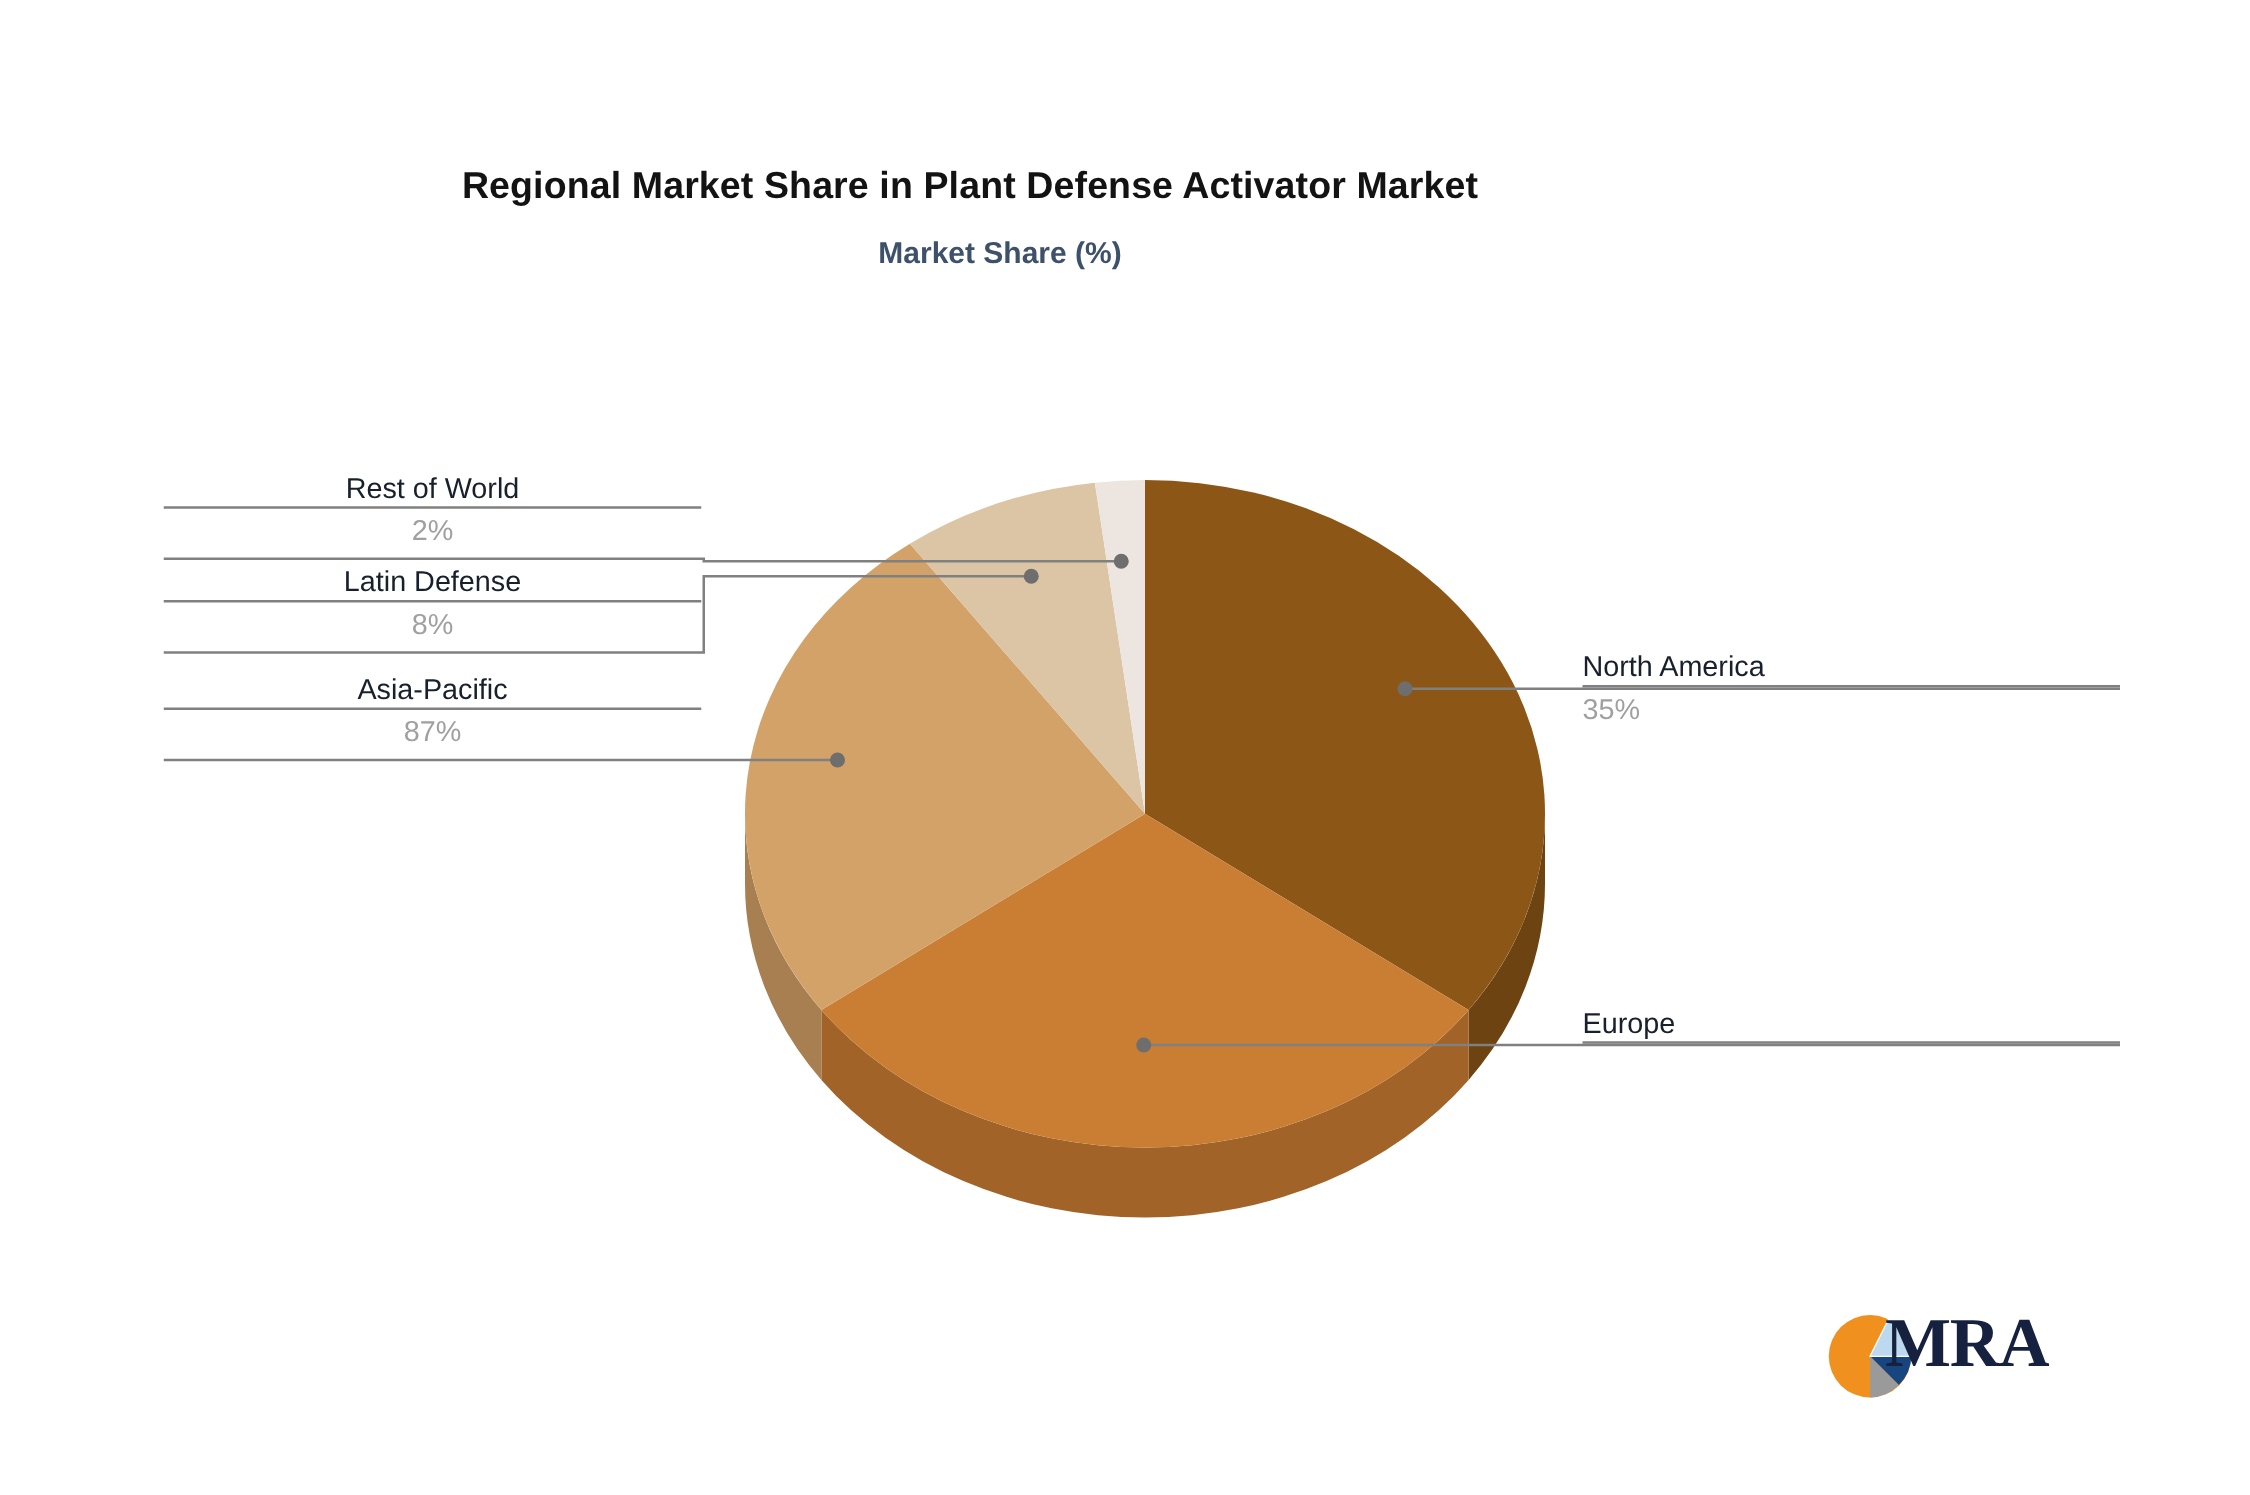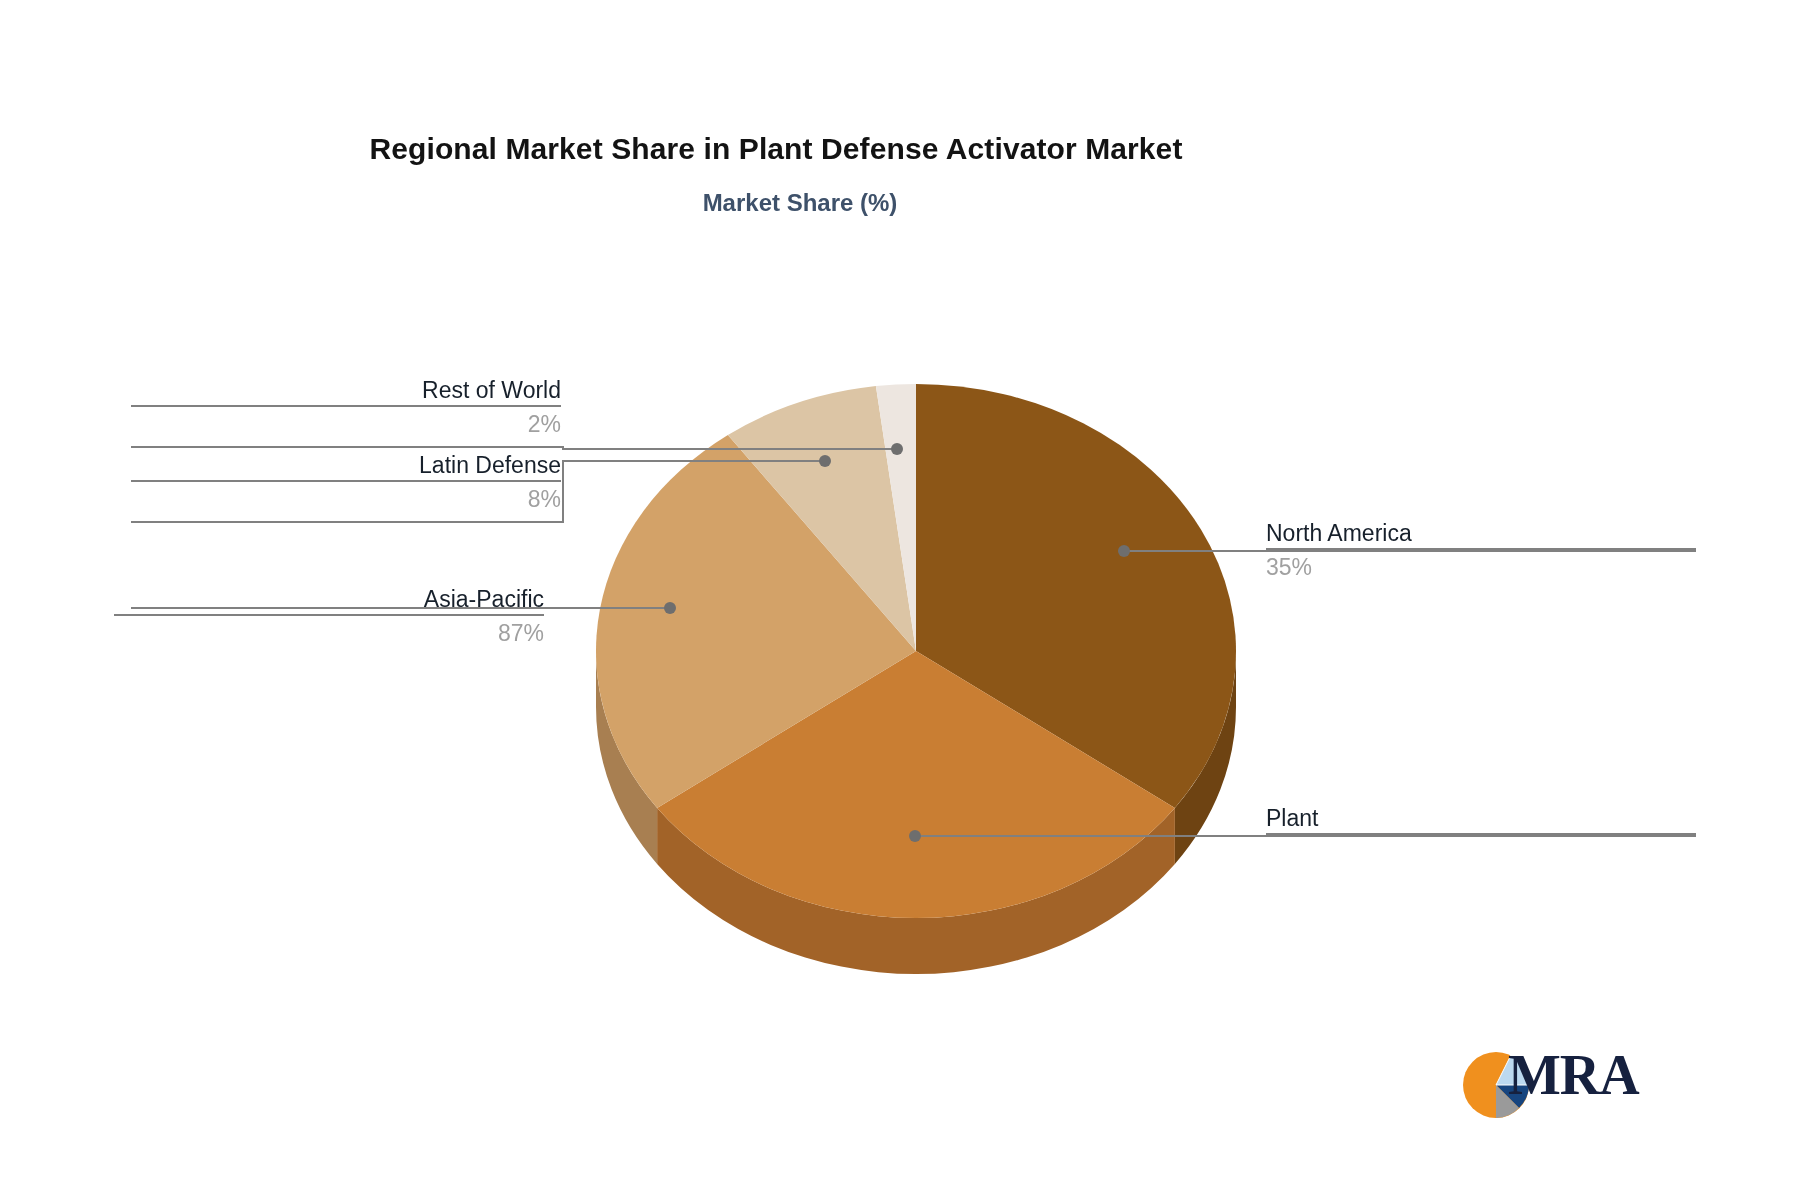--- a/index.html
+++ b/index.html
@@ -67,21 +67,21 @@
     color: #17202b;
     line-height: 30px;
     white-space: nowrap;
   }
   .callout .cval {
     font-size: 23px;
     color: #a0a0a0;
     line-height: 34px;
     white-space: nowrap;
   }
-  .callout.left { text-align: right; }
+  .callout.left { text-align: center; }
   .callout.right { text-align: left; }
 
   
   #logo {
     position: absolute;
     left: 1461px;
     top: 1050px;
     width: 200px;
     height: 70px;
   }
@@ -143,32 +143,32 @@
   <div class="callout left" style="left:131px; top:375px;">
     <div class="cname" style="border-bottom: 2px solid rgb(128, 128, 128);">Rest of World</div>
     <div class="cval">2%</div>
   </div>
 
   <div class="callout left" style="left:131px; top:450px;">
     <div class="cname" style="border-bottom: 2px solid rgb(128, 128, 128);">Latin Defense</div>
     <div class="cval">8%</div>
   </div>
 
-  <div class="callout left" style="left:114px; top:536px;margin-top:48px;">
+  <div class="callout left" style="left:131px; top:536px;">
     <div class="cname" style="border-bottom: 2px solid rgb(128, 128, 128);">Asia-Pacific</div>
     <div class="cval">87%</div>
   </div>
 
   <div class="callout right" style="left:1266px; top:518px; width:430px;">
     <div class="cname" style="border-bottom: 2px solid rgb(128, 128, 128);">North America</div>
     <div class="cval">35%</div>
   </div>
 
   <div class="callout right" style="left:1266px; top:803px; width:430px;">
-    <div class="cname" style="border-bottom: 2px solid rgb(128, 128, 128);">Plant</div>
+    <div class="cname" style="border-bottom: 2px solid rgb(128, 128, 128);">Europe</div>
   </div>
 
   <svg id="logo" viewBox="0 0 200 70" xmlns="http://www.w3.org/2000/svg">
     <g>
       <circle cx="35" cy="35" r="33" fill="#F0901E"></circle>
       <path d="M 35 35 L 68 35 A 33 33 0 0 1 58 58 Z" fill="#17457F"></path>
       <path d="M 35 35 L 58 58 A 33 33 0 0 1 35 68 Z" fill="#9A9A9A"></path>
       <path d="M 35 35 L 50 5 A 33 33 0 0 1 68 35 Z" fill="#BCD9F0"></path>
       <path d="M 35 35 L 50 5 A 33 33 0 0 1 68 35 Z" fill="none" stroke="#ffffff" stroke-width="1"></path>
     </g>

